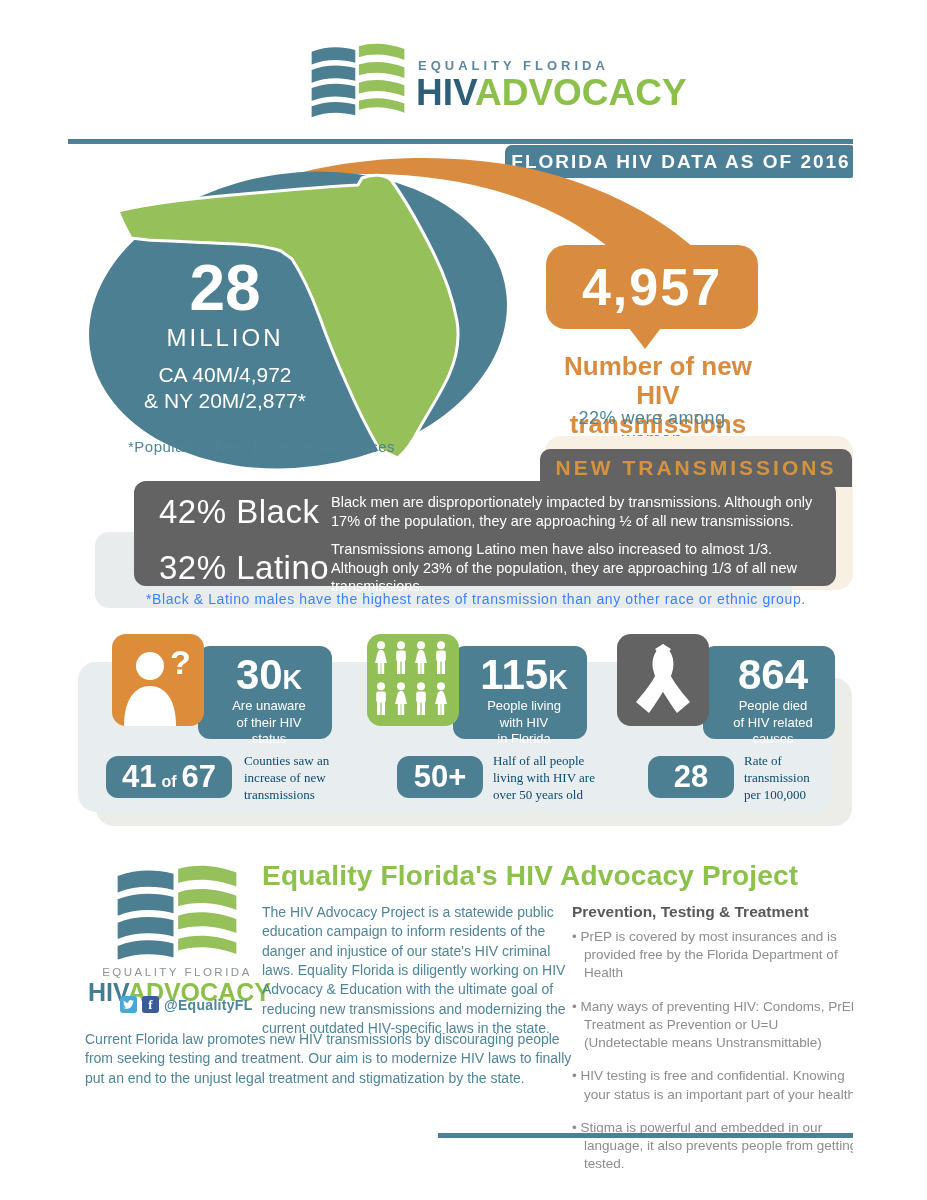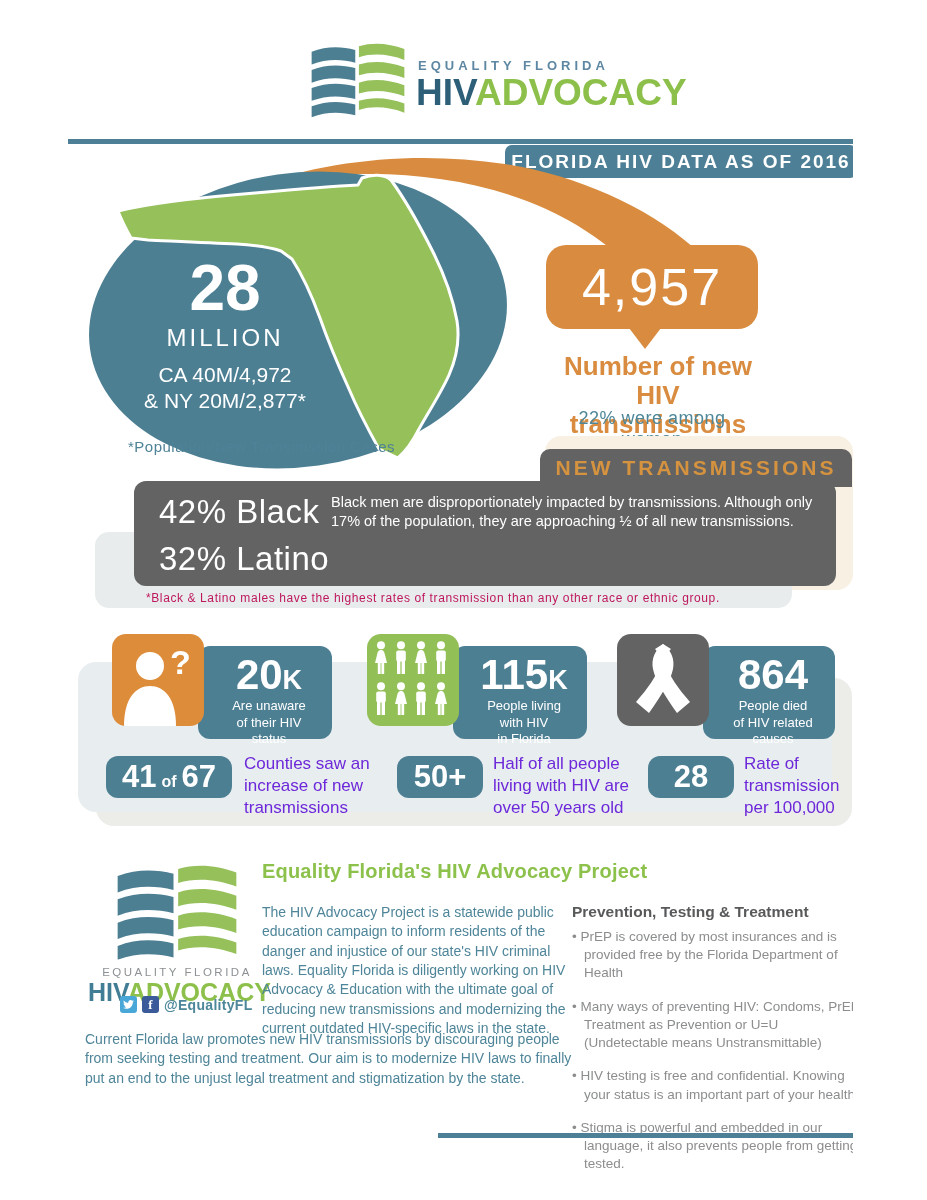--- a/index.html
+++ b/index.html
@@ -17,68 +17,68 @@
   .banner{background:#4d8096;border-radius:7px;color:#fff;font-weight:bold;
           font-size:19px;letter-spacing:2px;text-align:center;line-height:33px;}
 
   
   .pop-block{width:210px;text-align:center;color:#fff;}
   .pop-num{font-size:64px;font-weight:bold;line-height:1;}
   .pop-unit{font-size:24px;letter-spacing:3px;margin-top:4px;}
   .pop-cmp{font-size:21px;margin-top:10px;line-height:1.25;}
   .pop-foot{font-size:15px;color:#4e8296;letter-spacing:.5px;}
   .bubble{background:#d98c3f;border-radius:20px;color:#fff;text-align:center;}
-  .bubble-num{font-size:52px;font-weight:normal;letter-spacing:2px;line-height:84px;}
+  .bubble-num{font-size:52px;font-weight:bold;letter-spacing:2px;line-height:84px;}
   .bubble-tail{width:0;height:0;border-left:16px solid transparent;
                border-right:16px solid transparent;border-top:21px solid #d98c3f;}
   .trans-label{width:212px;text-align:center;color:#d98c3f;font-weight:bold;
                font-size:26px;line-height:1.12;}
   .trans-sub{width:212px;text-align:center;color:#4d8799;font-size:18px;letter-spacing:.5px;}
 
   
   .cream-box{background:#f8f0e2;border-radius:16px;}
   .ltgray-box{background:#e9eced;border-radius:14px;}
   .nt-tab{background:#636363;border-radius:10px 10px 0 0;text-align:center;}
   .nt-title{color:#d6933f;font-size:21px;font-weight:bold;letter-spacing:3px;line-height:38px;}
   .nt-box{background:#636363;border-radius:12px;color:#fff;padding:12px 18px 10px 16px;
           box-sizing:border-box;}
   .nt-row{display:flex;align-items:center;margin-left:9px;}
   .nt-stat{width:172px;flex:none;font-size:33px;font-weight:400;letter-spacing:.5px;}
   .nt-text{flex:1;font-size:14.5px;line-height:1.28;}
-  .nt-foot{font-size:12px;color:#be185d;letter-spacing:.6px;}
+  .nt-foot{font-size:14px;color:#3b82f6;letter-spacing:.6px;}
 
   
   .panel{background:#e8edf0;border-radius:18px;}
   .panel-shadow{background:#ecede9;border-radius:18px;}
   .icon-card{width:92px;height:92px;border-radius:14px;overflow:hidden;}
   .icon-orange{background:#dd8d3a;}
   .icon-green{background:#93bf57;}
   .icon-gray{background:#636363;}
   .teal-card{background:#4d7f93;border-radius:12px;color:#fff;text-align:center;
              box-sizing:border-box;padding:8px 4px 0 12px;}
   .tc-num{font-size:42px;font-weight:bold;line-height:1;}
   .tc-suffix{font-size:27px;font-weight:bold;}
   .tc-cap{font-size:13px;line-height:1.28;margin-top:2px;}
   .pill{background:#4d7f93;border-radius:12px;color:#fff;display:inline-flex;
         align-items:baseline;justify-content:center;gap:5px;box-sizing:border-box;}
   .pill-big{font-size:31px;font-weight:bold;line-height:42px;}
   .pill-small{font-size:16px;font-weight:bold;}
-  .pill-cap{font-size:17px;color:#6d28d9;line-height:1.3;}
+  .pill-cap{font-size:13px;color:#0c4a6e;line-height:1.3;font-family:Liberation Serif, serif;}
 
   
   .brand2-top{font-size:11.5px;letter-spacing:2.5px;color:#8d9194;text-align:center;}
   .brand2-main{font-size:25px;font-weight:bold;text-align:center;}
   .brand-hiv-bot{color:#417e95;}
   .social-row{display:flex;align-items:center;gap:5px;}
   .social-sq{width:17px;height:17px;border-radius:3px;display:flex;align-items:center;
              justify-content:center;}
   .tw{background:#4aa8d8;}
   .fb{background:#3b5a99;color:#fff;font-size:13px;font-weight:bold;font-family:"Liberation Serif",serif;}
   .handle{color:#4d8799;font-size:14px;font-weight:bold;letter-spacing:.3px;}
-  .proj-head{color:#8cc14b;font-size:20px;font-weight:bold;letter-spacing:.2px;}
+  .proj-head{color:#8cc14b;font-size:28px;font-weight:bold;letter-spacing:.2px;}
   .teal-para{color:#4e8599;font-size:14px;line-height:1.38;}
   .prev-head{color:#58595b;font-size:15.5px;font-weight:bold;}
   .bullets{list-style:none;margin:0;padding:0;color:#8b8d8f;font-size:13.5px;line-height:1.35;}
   .bullets li{margin-bottom:15px;padding-left:12px;text-indent:-12px;}
   .bullets li:before{content:"• ";}
 
   
   .footer-pill{background:#4d8096;border-radius:16px;color:#fff;font-weight:bold;
                font-size:20px;letter-spacing:1px;line-height:40px;padding-left:26px;
                box-sizing:border-box;}
@@ -166,29 +166,30 @@
   <div class="abs nt-tab" style="left:540px;top:449px;width:312px;height:38px">
     <div class="nt-title">NEW TRANSMISSIONS</div>
   </div>
   <div class="abs nt-box" style="left:134px;top:481px;width:702px;height:105px">
     <div class="nt-row">
       <div class="nt-stat">42% Black</div>
       <div class="nt-text">Black men are disproportionately impacted by transmissions. Although only 17% of the population, they are approaching ½ of all new transmissions.</div>
     </div>
     <div class="nt-row" style="margin-top:9px">
       <div class="nt-stat">32% Latino</div>
+      <div class="nt-text">Transmissions among Latino men have also increased to almost 1/3. Although only 23% of the population, they are approaching 1/3 of all new transmissions.</div>
     </div>
   </div>
   <div class="abs nt-foot" style="left:146px;top:591px">*Black &amp; Latino males have the highest rates of transmission than any other race or ethnic group.</div>
 
   <div class="abs panel-shadow" style="left:96px;top:678px;width:756px;height:148px"></div>
   <div class="abs panel" style="left:78px;top:662px;width:754px;height:150px"></div>
 
   <div class="abs teal-card" style="left:198px;top:646px;width:134px;height:93px">
-    <div><span class="tc-num">20</span><span class="tc-suffix">K</span></div>
+    <div><span class="tc-num">30</span><span class="tc-suffix">K</span></div>
     <div class="tc-cap prelines">Are unaware
 of their HIV
 status</div>
   </div>
   <div class="abs icon-card icon-orange" style="left:112px;top:634px">
     <svg width="92" height="92" viewBox="0 0 92 92">
       <circle cx="38" cy="32" r="14" fill="#fff"></circle>
       <path d="M12,92 C12,64 24,52 38,52 C52,52 64,64 64,92 Z" fill="#fff"></path>
       <text x="58" y="40" font-size="34" font-weight="bold" fill="#fff" font-family="Liberation Sans, sans-serif">?</text>
     </svg>

